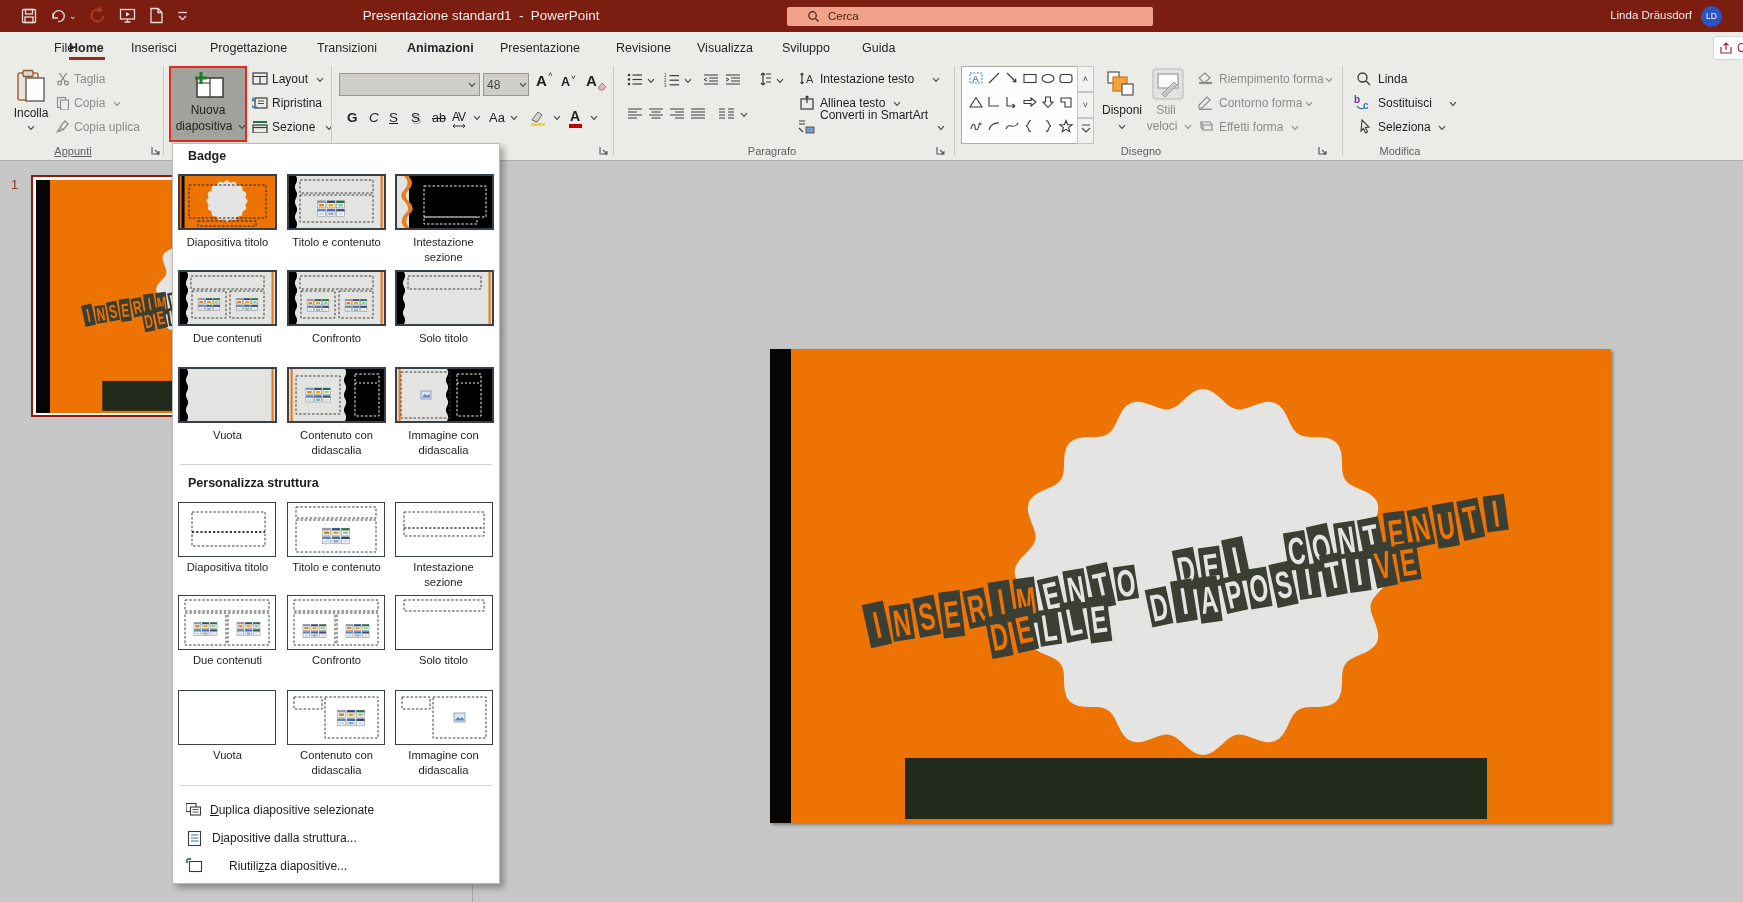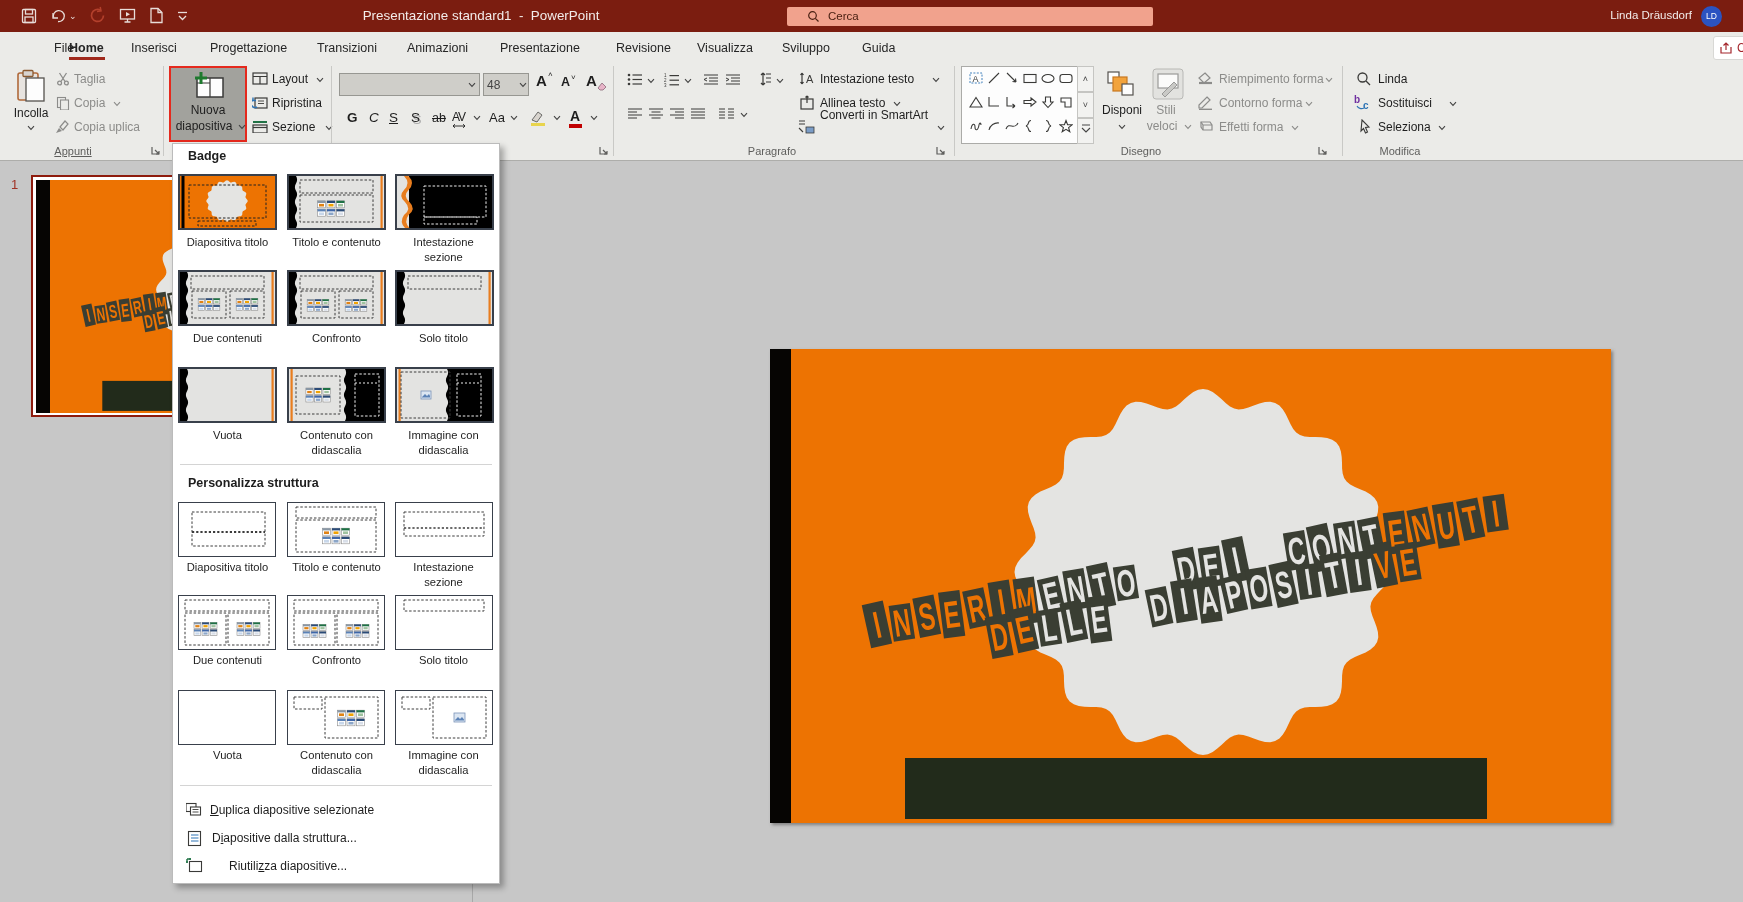--- a/index.html
+++ b/index.html
@@ -41,21 +41,21 @@
 <div style="position:absolute;left:828px;top:10px;font-size:11.5px;color:#4A2012;font-weight:normal;white-space:nowrap;">Cerca</div>
 <div style="position:absolute;right:51px;top:9px;font-size:11.5px;color:#F3ECEA;font-weight:normal;white-space:nowrap;">Linda Dräusdorf</div>
 <div style="position:absolute;left:1701px;top:6px;width:21px;height:21px;background:#2B53C1;border-radius:50%;"></div>
 <div style="position:absolute;left:1711.5px;transform:translateX(-50%);top:11px;font-size:8.5px;color:#FFFFFF;font-weight:normal;white-space:nowrap;">LD</div>
 <div style="position:absolute;left:0px;top:32px;width:1743px;height:30px;background:#EBEBE8;"></div>
 <div style="position:absolute;left:16px;top:41px;font-size:12.5px;color:#262626;font-weight:normal;white-space:nowrap;margin-left:38px;">File</div>
 <div style="position:absolute;left:69px;top:41px;font-size:12.5px;color:#262626;font-weight:bold;white-space:nowrap;">Home</div>
 <div style="position:absolute;left:131px;top:41px;font-size:12.5px;color:#262626;font-weight:normal;white-space:nowrap;">Inserisci</div>
 <div style="position:absolute;left:210px;top:41px;font-size:12.5px;color:#262626;font-weight:normal;white-space:nowrap;">Progettazione</div>
 <div style="position:absolute;left:317px;top:41px;font-size:12.5px;color:#262626;font-weight:normal;white-space:nowrap;">Transizioni</div>
-<div style="position:absolute;left:407px;top:41px;font-size:12.5px;color:#262626;font-weight:normal;white-space:nowrap;">Animazioni</div>
+<div style="position:absolute;left:407px;top:41px;font-size:12.5px;color:#262626;font-weight:bold;white-space:nowrap;">Animazioni</div>
 <div style="position:absolute;left:500px;top:41px;font-size:12.5px;color:#262626;font-weight:normal;white-space:nowrap;">Presentazione</div>
 <div style="position:absolute;left:616px;top:41px;font-size:12.5px;color:#262626;font-weight:normal;white-space:nowrap;">Revisione</div>
 <div style="position:absolute;left:697px;top:41px;font-size:12.5px;color:#262626;font-weight:normal;white-space:nowrap;">Visualizza</div>
 <div style="position:absolute;left:782px;top:41px;font-size:12.5px;color:#262626;font-weight:normal;white-space:nowrap;">Sviluppo</div>
 <div style="position:absolute;left:862px;top:41px;font-size:12.5px;color:#262626;font-weight:normal;white-space:nowrap;">Guida</div>
 <div style="position:absolute;left:69px;top:57px;width:36px;height:3px;background:#A0291C;"></div>
 <div style="position:absolute;left:1713px;top:36px;width:35px;height:24px;background:#FFFFFF;border:1px solid #D8D8D5;border-radius:3px;"></div>
 <svg style="position:absolute;left:1719px;top:41px;" width="14" height="14" viewBox="0 0 14 14">
     <path d="M2,6 L2,12 L12,12 L12,6" stroke="#A4262C" stroke-width="1.2" fill="none"></path>
     <path d="M7,9 L7,2 M4.5,4.5 L7,2 L9.5,4.5" stroke="#A4262C" stroke-width="1.2" fill="none"></path>

